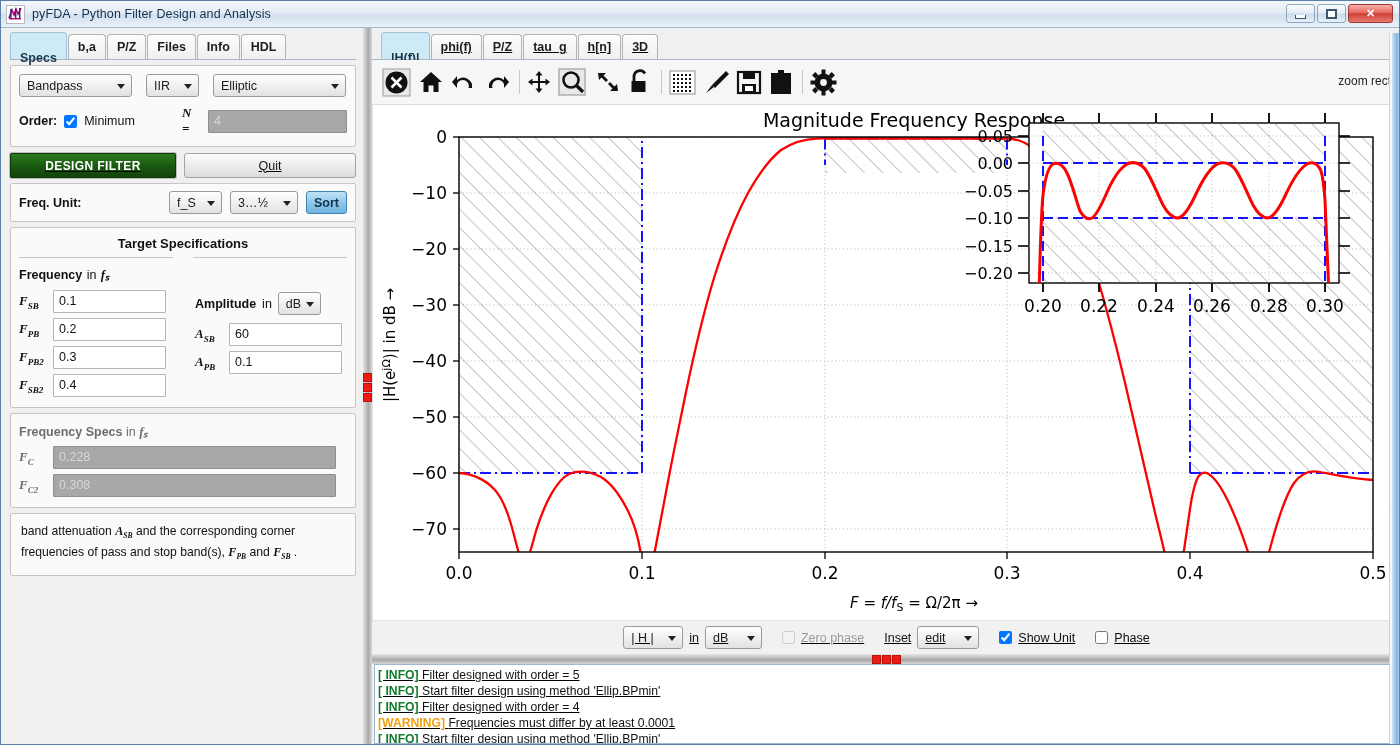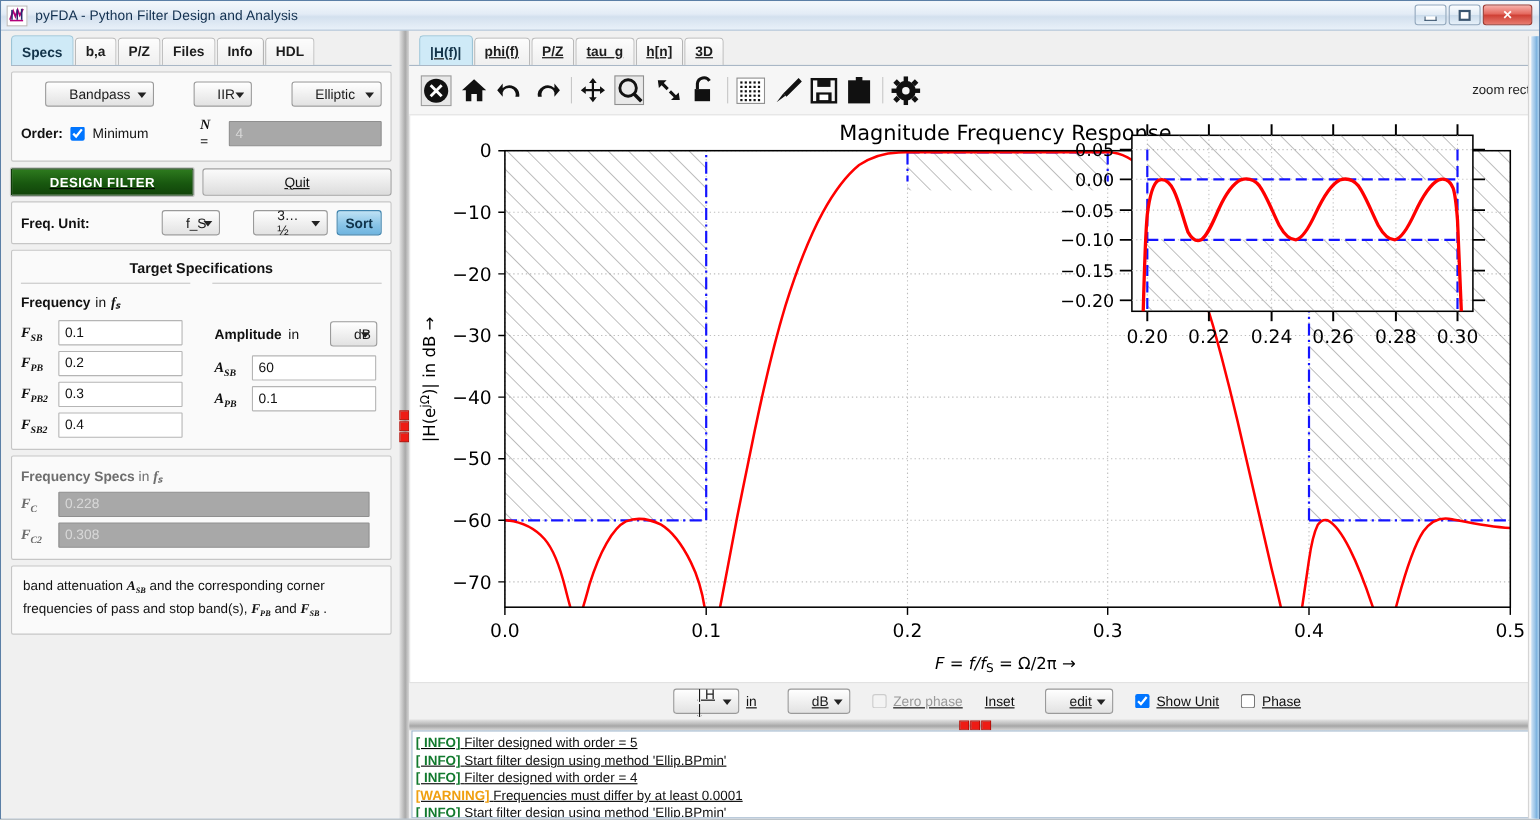--- a/index.html
+++ b/index.html
@@ -93,44 +93,43 @@
     background: linear-gradient(180deg,#fdfdfd 0%,#efefef 100%);
     margin-right: 1px;
     line-height: 16px;
     height: 25px;
   }
   .tab.active {
     background: #cfeaf7;
     border-color: #9cc4d6;
     color: #14344a;
     height: 27px;
-    padding-top: 7px;
+    padding-top: 17px;
   }
   .panel-box {
     background: #fafafa;
     border: 1px solid #c6c6c6;
     border-radius: 2px;
     margin-top: 5px;
     padding: 7px 8px 8px 8px;
   }
   .row { display: flex; align-items: center; gap: 8px; }
 
   select, .fake-select {
     font-family: "Liberation Sans", sans-serif;
     font-size: 12.5px;
     border: 1px solid #9a9a9a;
     border-radius: 3px;
     background: linear-gradient(180deg,#ffffff 0%,#efefef 55%,#e2e2e2 100%);
     height: 23px;
-    padding: 0 20px 0 21px;
+    padding: 0 20px 0 7px;
     color: #1a1a1a;
     position: relative;
     display: inline-flex; align-items: center;
     cursor: default;
-    margin-left: 22px;
   }
   .fake-select .arrow {
     position: absolute; right: 6px; top: 50%;
     width: 0; height: 0; margin-top: -2px;
     border-left: 4.5px solid transparent;
     border-right: 4.5px solid transparent;
     border-top: 5.5px solid #222;
   }
   .fake-select.w-filtertype { width: 113px; }
   .fake-select.w-class { width: 53px; }

